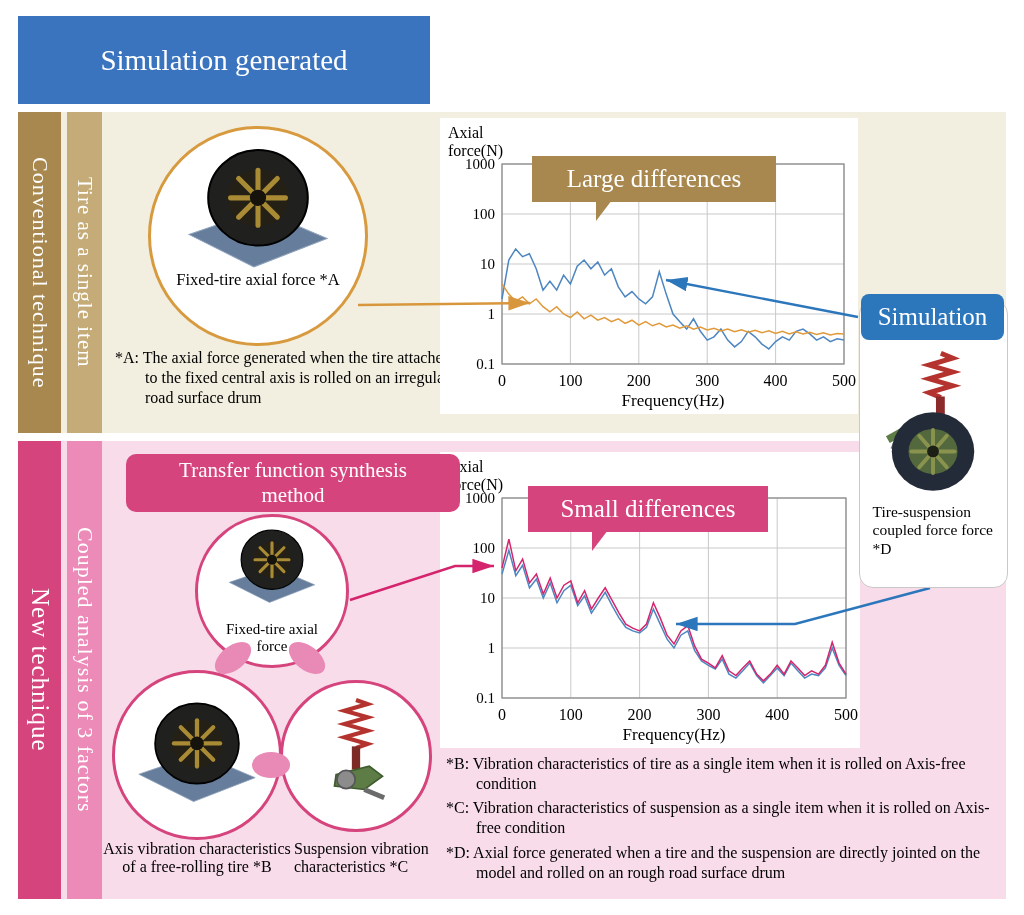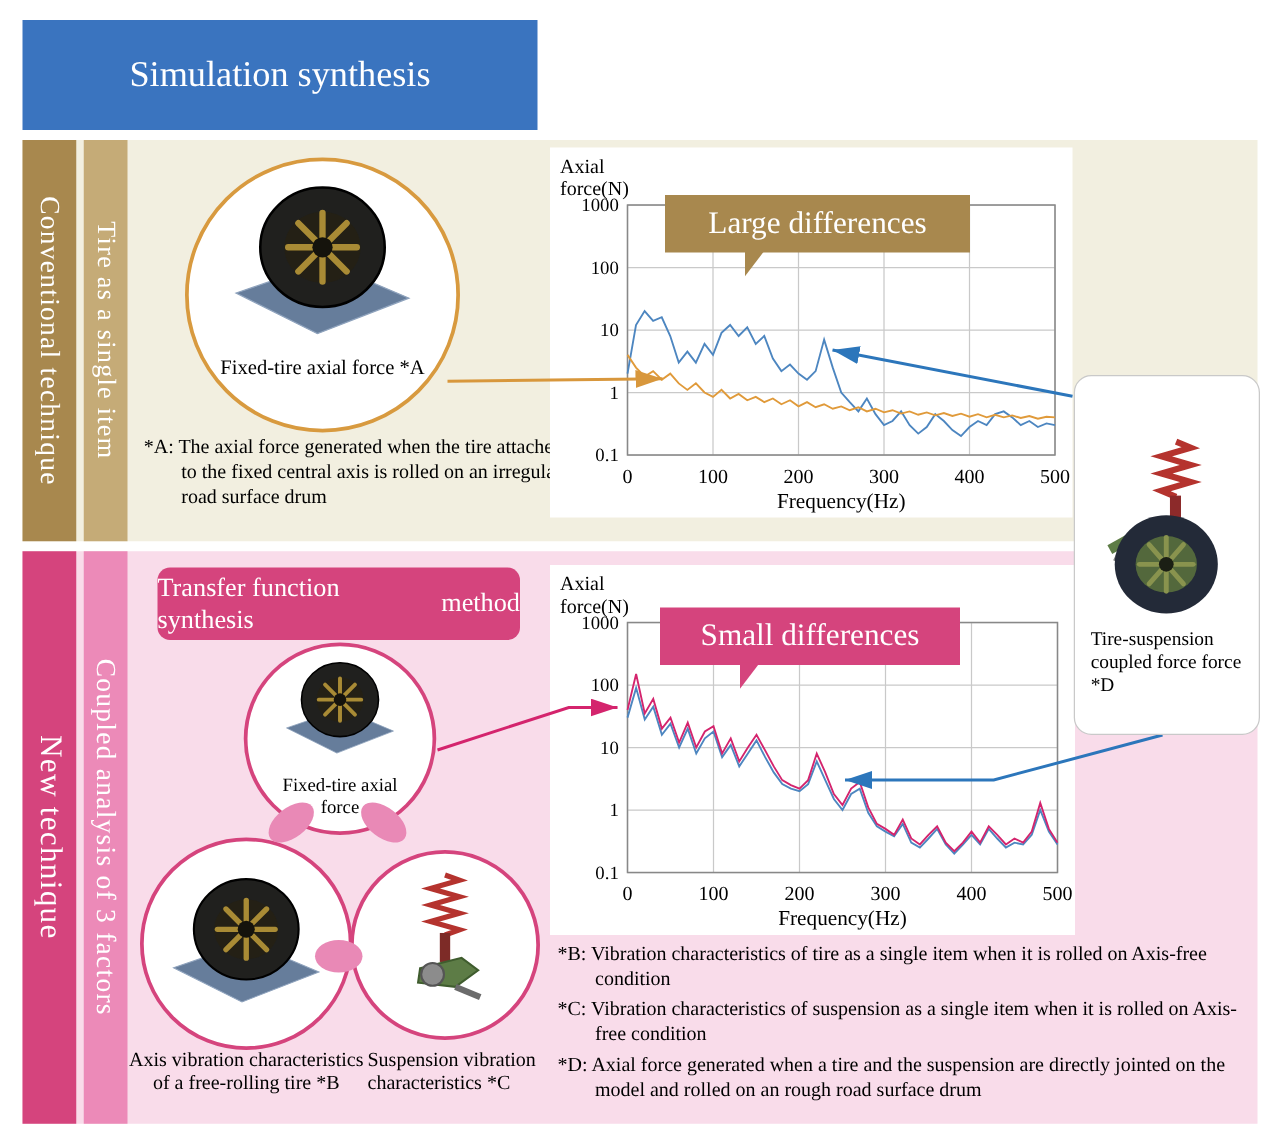--- a/index.html
+++ b/index.html
@@ -31,21 +31,21 @@
   .vbar3 .vtext{font-size:25px;}
   .vbar4{left:67px;top:441px;width:35px;height:458px;background:#ec8ab8;}
   .vbar4 .vtext{font-size:22px;}
 
   
   .circ{position:absolute;border-radius:50%;background:#fff;display:flex;flex-direction:column;
         align-items:center;z-index:2;}
   .circA{left:148px;top:126px;width:214px;height:214px;border:3px solid #d89a3f;}
   .circA svg{margin-top:16px;}
   .circ-cap{font-size:16.5px;text-align:center;line-height:1.12;}
-  .circA .circ-cap{width:170px;margin-top:14px;}
+  .circA .circ-cap{width:170px;margin-top:0;}
   .circT{left:195px;top:514px;width:148px;height:148px;border:3px solid #d5447d;}
   .circT svg{margin-top:10px;}
   .circT .circ-cap{width:118px;font-size:15px;margin-top:16px;font-family:Liberation Serif, serif;}
   .circL{left:112px;top:670px;width:164px;height:164px;border:3px solid #d5447d;}
   .circL svg{margin-top:26px;}
   .circR{left:280px;top:680px;width:146px;height:146px;border:3px solid #d5447d;}
   .circR svg{margin-top:12px;}
   .conn{position:absolute;background:#e989b6;border-radius:50%;z-index:3;}
   .conn1{left:212px;top:646px;width:42px;height:24px;transform:rotate(-38deg);}
   .conn2{left:286px;top:646px;width:42px;height:24px;transform:rotate(38deg);}
@@ -60,22 +60,22 @@
   .callout{position:absolute;color:#fff;display:flex;align-items:center;justify-content:center;
            font-size:25px;z-index:6;}
   .callout::after{content:"";position:absolute;bottom:-19px;left:64px;width:0;height:0;
            border-right:16px solid transparent;}
   .callout-tan{left:532px;top:156px;width:244px;height:46px;background:#a8884e;}
   .callout-tan::after{border-top:21px solid #a8884e;}
   .callout-pink{left:528px;top:486px;width:240px;height:46px;background:#d5447d;}
   .callout-pink::after{border-top:21px solid #d5447d;}
 
   
-  .method{left:126px;top:454px;width:290px;height:58px;background:#d5447d;color:#fff;
-          border-radius:10px;display:flex;flex-direction:row;align-items:center;
+  .method{left:126px;top:454px;width:334px;height:58px;background:#d5447d;color:#fff;
+          border-radius:10px;display:flex;flex-direction:column;align-items:center;
           justify-content:center;font-size:21px;line-height:1.2;z-index:2;}
 
   
   .simbox{left:861px;top:294px;width:143px;height:46px;background:#2c76bb;color:#fff;
           display:flex;align-items:center;justify-content:center;font-size:25px;
           border-radius:8px;z-index:6;}
   .simpanel{left:859px;top:300px;width:147px;height:286px;background:#fff;border:1.5px solid #c9c9c9;
           border-radius:14px;display:flex;flex-direction:column;align-items:center;z-index:5;}
   .simpanel svg{margin-top:48px;}
   .simpanel-cap{font-size:15.5px;line-height:1.18;width:122px;text-align:left;margin-top:6px;}
@@ -138,21 +138,21 @@
       <line x1="54" y1="104" x2="54" y2="82"></line>
         <line x1="54" y1="104" x2="68" y2="88"></line>
     </g>
     <circle cx="54" cy="104" r="6" fill="#1b1f14"></circle>
   </symbol>
 </svg>
 
 <div id="figure">
 
   <div class="hdr hdr-left">
-    <span>Simulation synthesis</span>
+    <span>Simulation generated</span>
   </div>
 
   <div class="abs row1-bg"></div>
   <div class="abs row2-bg"></div>
 
   <div class="vbar vbar1">
     <span class="vtext">Conventional technique</span>
   </div>
   <div class="vbar vbar2">
     <span class="vtext">Tire as a single item</span>
@@ -205,20 +205,23 @@
   <div class="callout callout-tan">
     <span>Large differences</span>
   </div>
 
   <div class="abs simpanel">
     <svg width="108" height="148">
         <use href="#sym-tiresusp"></use>
       </svg>
     <div class="simpanel-cap">Tire-suspension coupled force force *D</div>
   </div>
+  <div class="abs simbox">
+    <span>Simulation</span>
+  </div>
 
   <div class="abs method">
     <div>Transfer function synthesis</div>
     <div>method</div>
   </div>
 
   <div class="abs conn conn1"></div>
   <div class="abs conn conn2"></div>
   <div class="abs conn conn3"></div>
 

